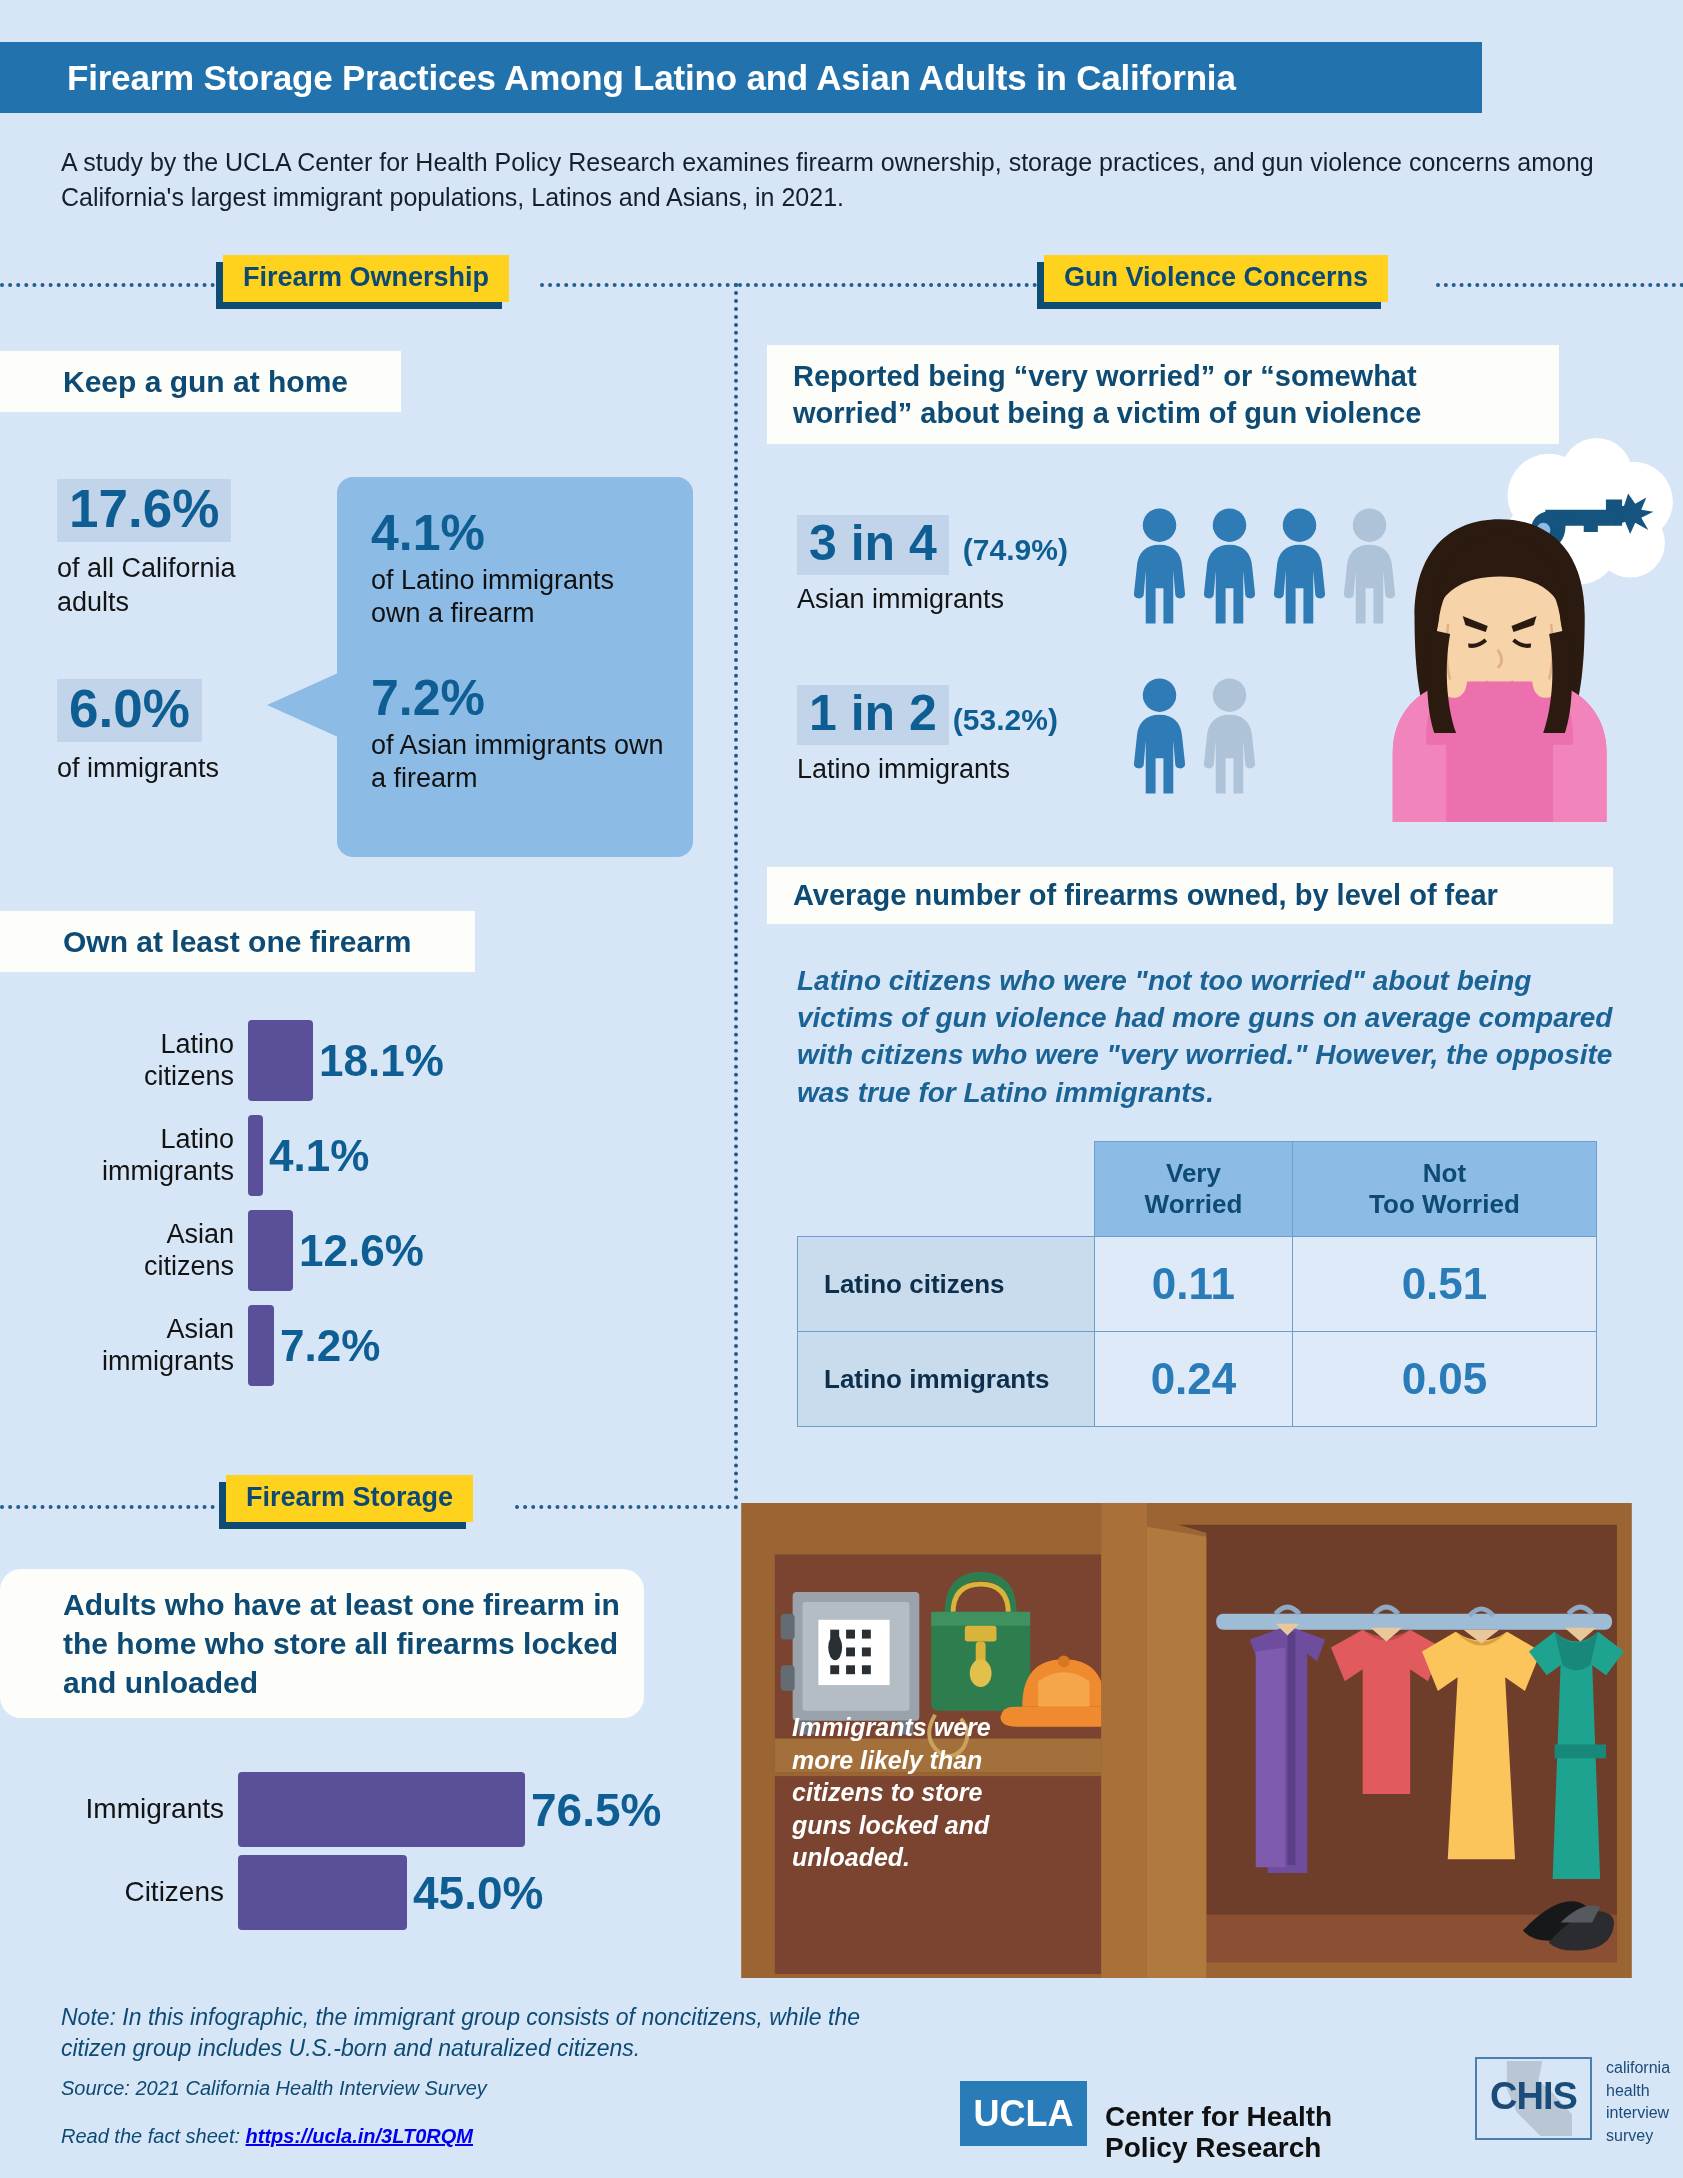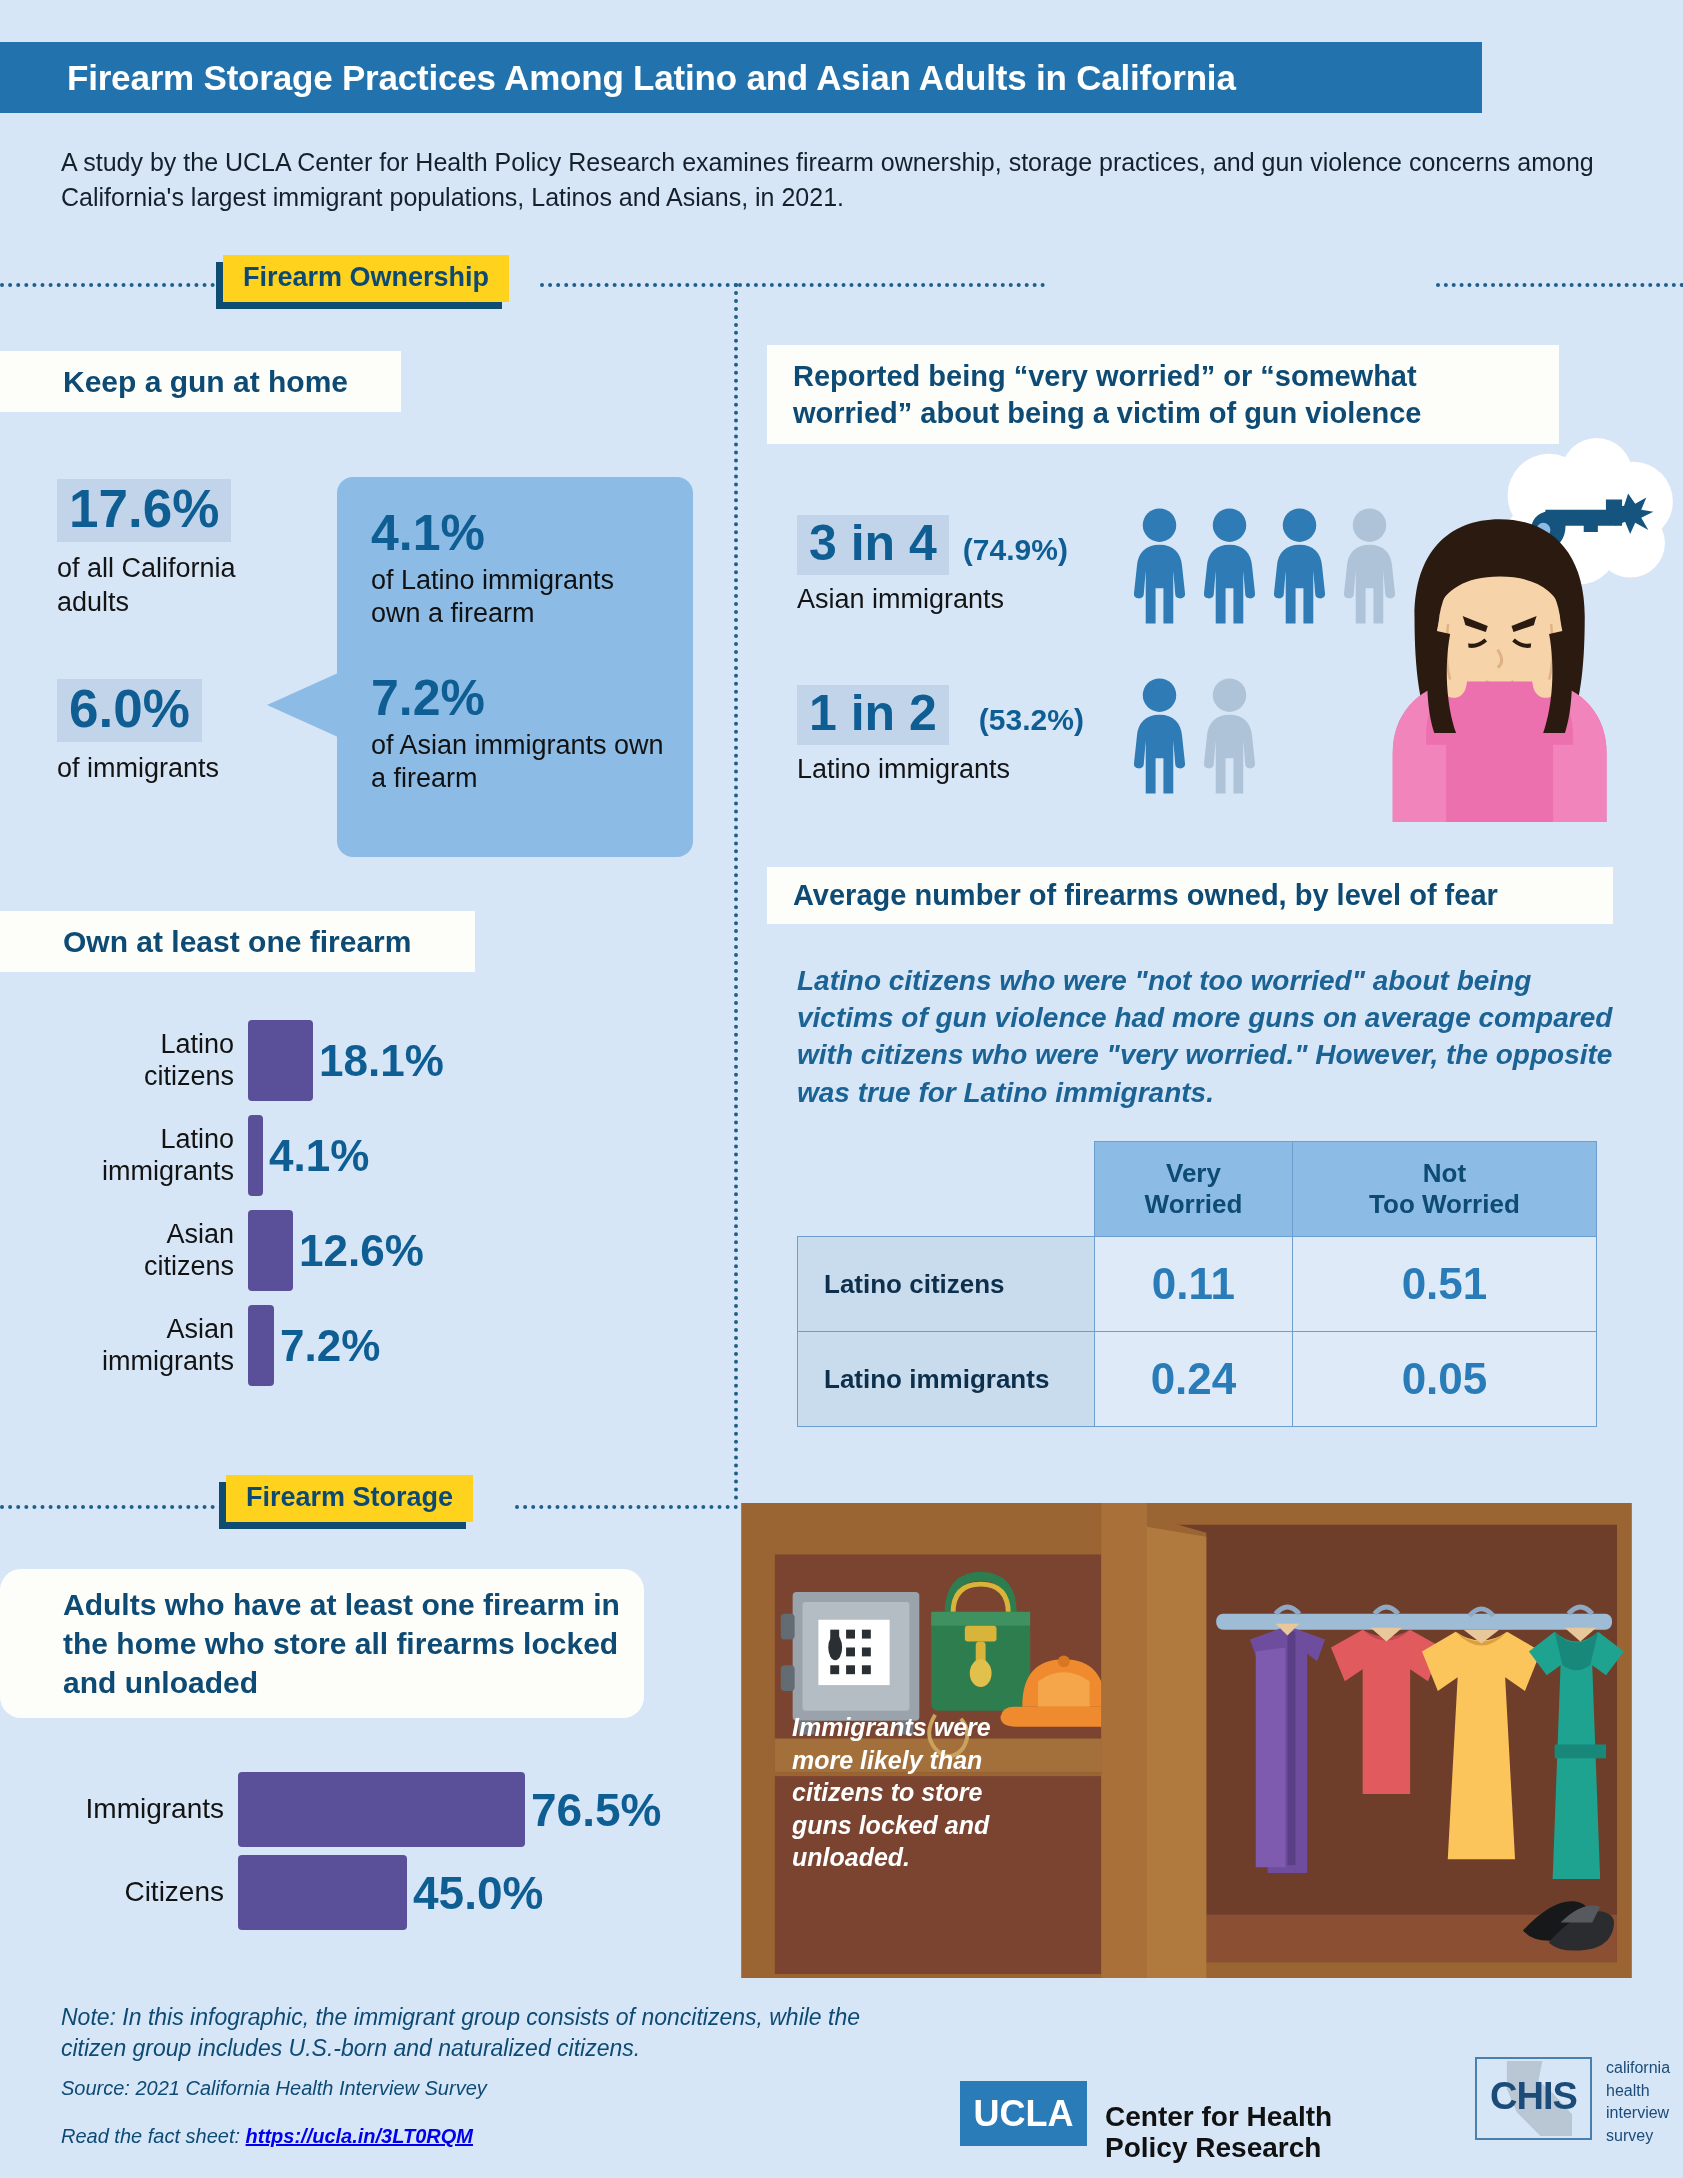--- a/index.html
+++ b/index.html
@@ -113,20 +113,21 @@
 
   <div class="dots" style="left:0;   top:283px; width:223px;"></div>
   <div class="dots" style="left:540px; top:283px; width:198px;"></div>
   <div class="dots" style="left:738px; top:283px; width:307px;"></div>
   <div class="dots" style="left:1436px; top:283px; width:248px;"></div>
   <div class="dots-v" style="left:734px; top:283px; height:1218px;"></div>
   <div class="dots" style="left:0;   top:1505px; width:223px;"></div>
   <div class="dots" style="left:515px; top:1505px; width:223px;"></div>
 
   <div class="pill" style="left:223px; top:255px;">Firearm Ownership</div>
+  <div class="pill" style="left:1044px; top:255px;">Gun Violence Concerns</div>
   <div class="pill" style="left:226px; top:1475px;">Firearm Storage</div>
 
   <div class="banner" style="left:0; top:351px; width:401px; height:61px; padding-left:63px; font-size:30px;">
     <span>Keep a gun at home</span>
   </div>
 
   <div style="position:absolute; left:57px; top:479px;">
     <span class="chip">17.6%</span>
     <div class="sub" style="width:248px;">of all California adults</div>
   </div>
@@ -195,21 +196,21 @@
         <circle cx="31" cy="18" r="17" fill="#2e7bb5"></circle>
         <path d="M31,38 C17,38 9,46 8,60 L5,88 C5,94 15,94 15,88 L17,64 L17,118 L27,118 L27,82 L35,82 L35,118 L45,118 L45,64 L47,88 C47,94 57,94 57,88 L54,60 C53,46 45,38 31,38 Z" fill="#2e7bb5"></path>
       </svg>
       <svg width="61" height="117" viewBox="0 0 62 118">
         <circle cx="31" cy="18" r="17" fill="#aec3d8"></circle>
         <path d="M31,38 C17,38 9,46 8,60 L5,88 C5,94 15,94 15,88 L17,64 L17,118 L27,118 L27,82 L35,82 L35,118 L45,118 L45,64 L47,88 C47,94 57,94 57,88 L54,60 C53,46 45,38 31,38 Z" fill="#aec3d8"></path>
       </svg>
     </div>
 
   <div style="position:absolute; left:797px; top:685px;">
-    <div style="display:flex; align-items:baseline; gap:30px;">
+    <div style="display:flex; align-items:baseline; gap:4px;">
       <span class="chip" style="font-size:50px;">1 in 2</span>
       <span style="color:#0f5e93; font-size:30px; font-weight:bold;">(53.2%)</span>
     </div>
     <div class="sub" style="margin-top:8px;">Latino immigrants</div>
   </div>
   <div class="people" id="people-row-2" style="left:1129px; top:677px;">
       <svg width="61" height="117" viewBox="0 0 62 118">
         <circle cx="31" cy="18" r="17" fill="#2e7bb5"></circle>
         <path d="M31,38 C17,38 9,46 8,60 L5,88 C5,94 15,94 15,88 L17,64 L17,118 L27,118 L27,82 L35,82 L35,118 L45,118 L45,64 L47,88 C47,94 57,94 57,88 L54,60 C53,46 45,38 31,38 Z" fill="#2e7bb5"></path>
       </svg>

